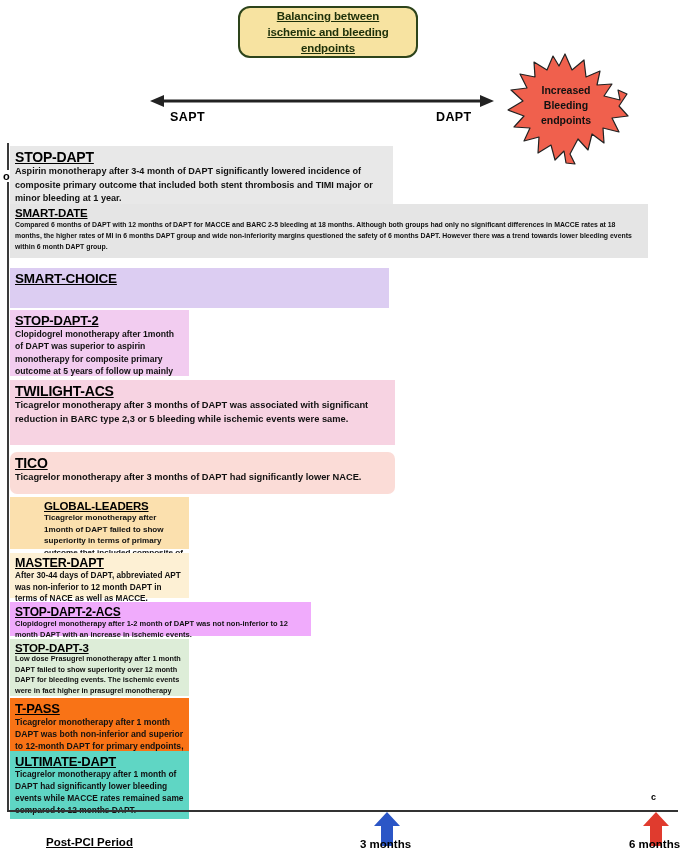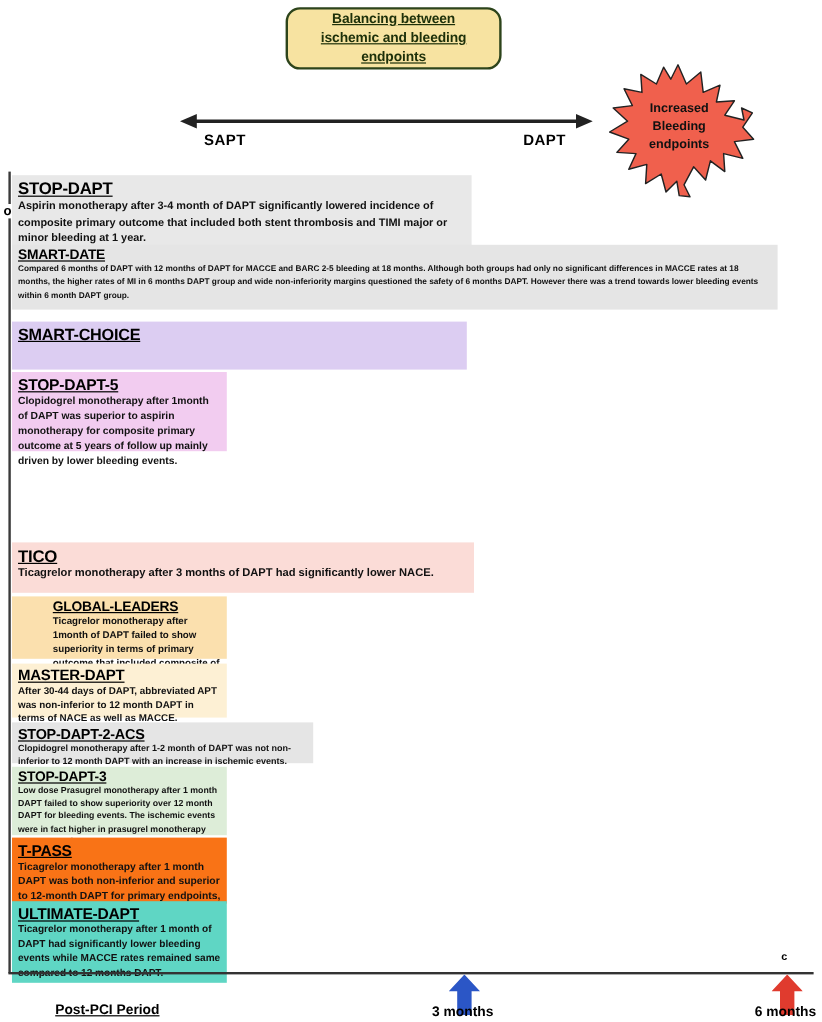--- a/index.html
+++ b/index.html
@@ -230,41 +230,45 @@
   <div class="band" style="top:204px; width:638px; height:54px; background:#e5e5e5;">
     <span class="band-title" style="font-size:11.5px;">SMART-DATE</span>
     <span class="band-body" style="font-size:6.9px; line-height:1.62;">Compared 6 months of DAPT with 12 months of DAPT for MACCE and BARC 2-5 bleeding at 18 months. Although both groups had only no significant differences in MACCE rates at 18 months, the higher rates of MI in 6 months DAPT group and wide non-inferiority margins questioned the safety of 6 months DAPT. However there was a trend towards lower bleeding events within 6 month DAPT group.</span>
   </div>
 
   <div class="band" style="top:268px; width:379px; height:40px; background:#dccdf2;">
     <span class="band-title" style="font-size:13.5px;">SMART-CHOICE</span>
   </div>
 
   <div class="band" style="top:310px; width:179px; height:66px; background:#f2ccf0;">
-    <span class="band-title" style="font-size:13px;">STOP-DAPT-5</span>
+    <span class="band-title" style="font-size:13px;">STOP-DAPT-2</span>
     <span class="band-body" style="font-size:8.6px; line-height:1.45;">Clopidogrel monotherapy after 1month of DAPT was superior to aspirin monotherapy for composite primary outcome at 5 years of follow up mainly driven by lower bleeding events.</span>
   </div>
 
-
-  <div class="band" style="top:452px; width:385px; height:42px; background:#fbdcd7;">
+  <div class="band" style="top:380px; width:385px; height:65px; background:#f7d3e2;">
+    <span class="band-title" style="font-size:14px;">TWILIGHT-ACS</span>
+    <span class="band-body" style="font-size:9.3px; line-height:1.5;">Ticagrelor monotherapy after 3 months of DAPT was associated with significant reduction in BARC type 2,3 or 5 bleeding while ischemic events were same.</span>
+  </div>
+
+  <div class="band" style="top:452px; width:385px; height:42px; background:#fbdcd7;border-radius:7px;">
     <span class="band-title" style="font-size:14px;">TICO</span>
     <span class="band-body" style="font-size:9.3px; line-height:1.5;">Ticagrelor monotherapy after 3 months of DAPT had significantly lower NACE.</span>
   </div>
 
   <div class="band" style="top:497px; width:179px; height:52px; background:#fbe0ae;padding-left:34px;">
     <span class="band-title" style="font-size:11.5px;">GLOBAL-LEADERS</span>
     <span class="band-body" style="font-size:8.1px; line-height:1.43;">Ticagrelor monotherapy after 1month of DAPT failed to show superiority in terms of primary outcome that included composite of mortality or new Q-wave MI.</span>
   </div>
 
   <div class="band" style="top:553px; width:179px; height:45px; background:#fdf0d4;">
     <span class="band-title" style="font-size:12.5px;">MASTER-DAPT</span>
     <span class="band-body" style="font-size:8.2px; line-height:1.43;">After 30-44 days of DAPT, abbreviated APT was non-inferior to 12 month DAPT in terms of NACE as well as MACCE.</span>
   </div>
 
-  <div class="band" style="top:602px; width:251px; height:34px; background:#e5e5e5;">
+  <div class="band" style="top:602px; width:301px; height:34px; background:#f0abfc;">
     <span class="band-title" style="font-size:12px;">STOP-DAPT-2-ACS</span>
     <span class="band-body" style="font-size:7.5px; line-height:1.45;">Clopidogrel monotherapy after 1-2 month of DAPT was not non-inferior to 12 month DAPT with an increase in ischemic events.</span>
   </div>
 
   <div class="band" style="top:639px; width:179px; height:57px; background:#ddedd8;">
     <span class="band-title" style="font-size:11.5px;">STOP-DAPT-3</span>
     <span class="band-body" style="font-size:7.3px; line-height:1.45;">Low dose Prasugrel monotherapy after 1 month DAPT failed to show superiority over 12 month DAPT for bleeding events. The ischemic events were in fact higher in prasugrel monotherapy group at 30 days.</span>
   </div>
 
   <div class="band" style="top:698px; width:179px; height:55px; background:#f97316;">

